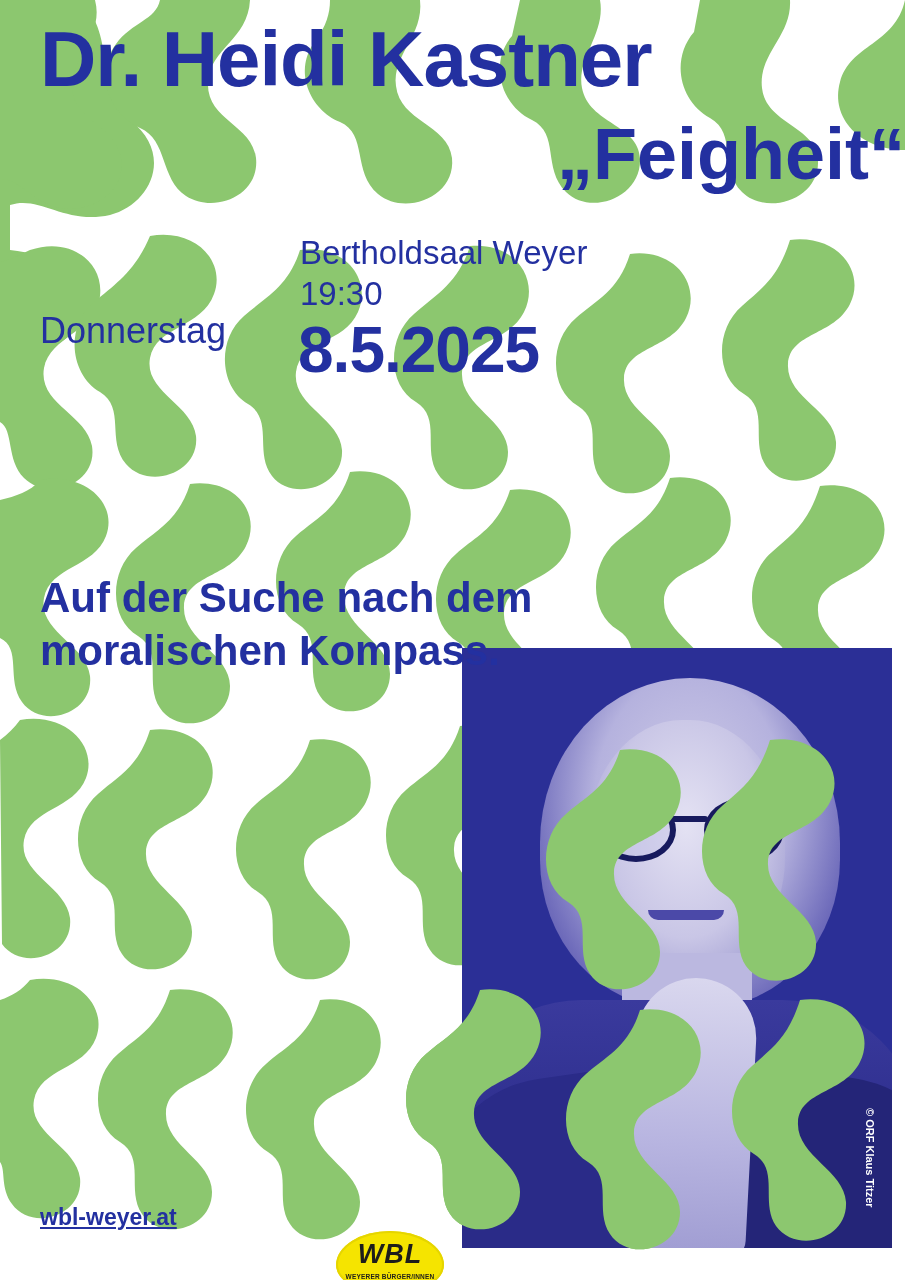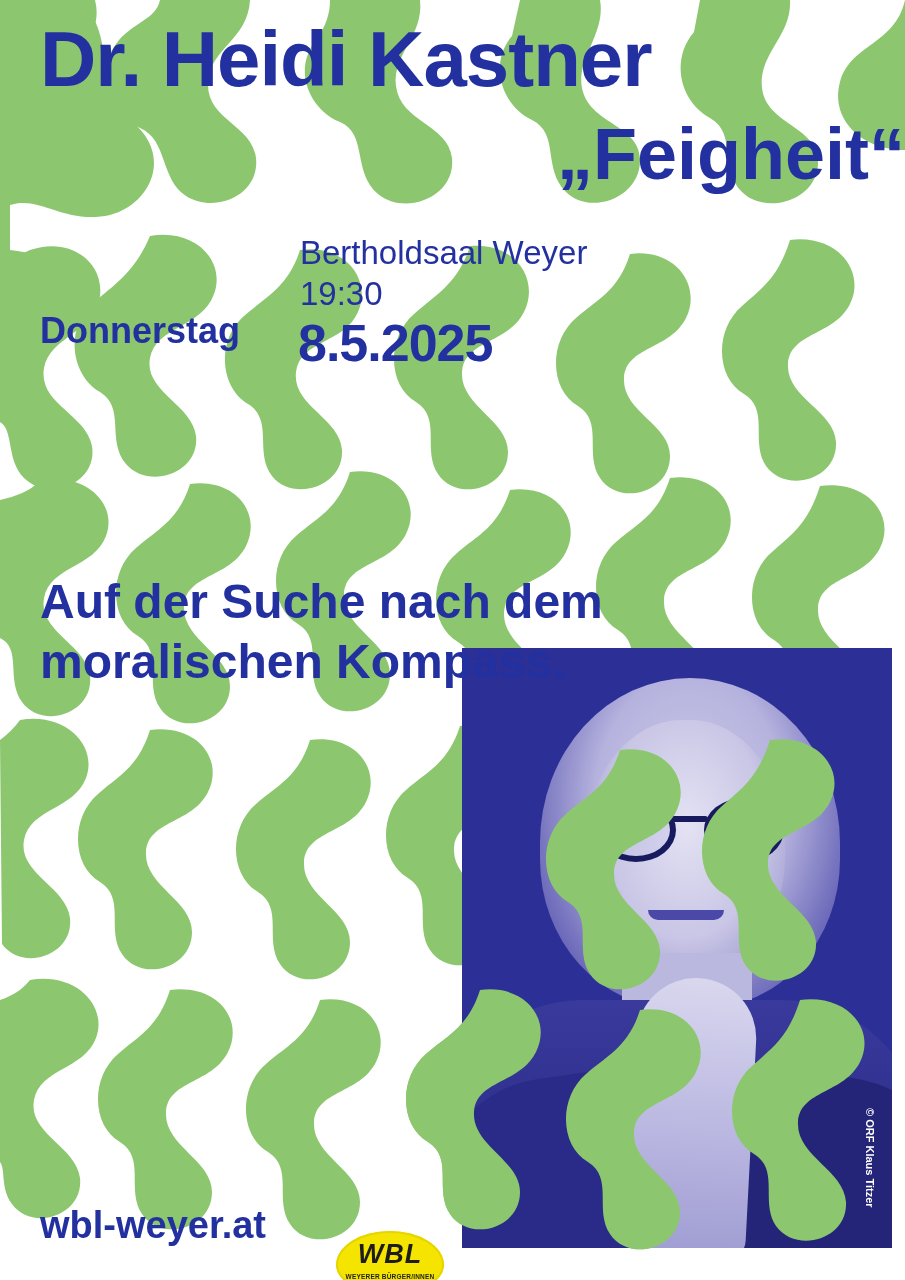--- a/index.html
+++ b/index.html
@@ -177,50 +177,51 @@
     font-weight: normal;
     line-height: 1.25;
     color: #2330a0;
     white-space: pre-line;
   }
   #weekday {
     position: absolute;
     left: 40px;
     top: 310px;
     font-size: 36px;
-    font-weight: bold;
+    font-weight: normal;
     color: #2330a0;
   }
   #date {
     position: absolute;
     left: 298px;
     top: 313px;
-    font-size: 52px;
+    font-size: 64px;
     font-weight: bold;
     letter-spacing: -1px;
     color: #2330a0;
   }
   #tagline {
     position: absolute;
     left: 40px;
     top: 572px;
     width: 620px;
-    font-size: 48px;
+    font-size: 42px;
     font-weight: bold;
     line-height: 1.25;
     color: #2330a0;
     white-space: pre-line;
   }
   #website {
     position: absolute;
     left: 40px;
     top: 1204px;
-    font-size: 38px;
-    font-weight: bold;
-    color: #2330a0;
+    font-size: 23px;
+    font-weight: bold;
+    color: #2330a0;
+    text-decoration: underline;
   }
   #credit {
     position: absolute;
     left: 876px;
     top: 1108px;
     font-size: 11px;
     font-weight: bold;
     color: #ffffff;
     transform: rotate(90deg);
     transform-origin: 0 0;

